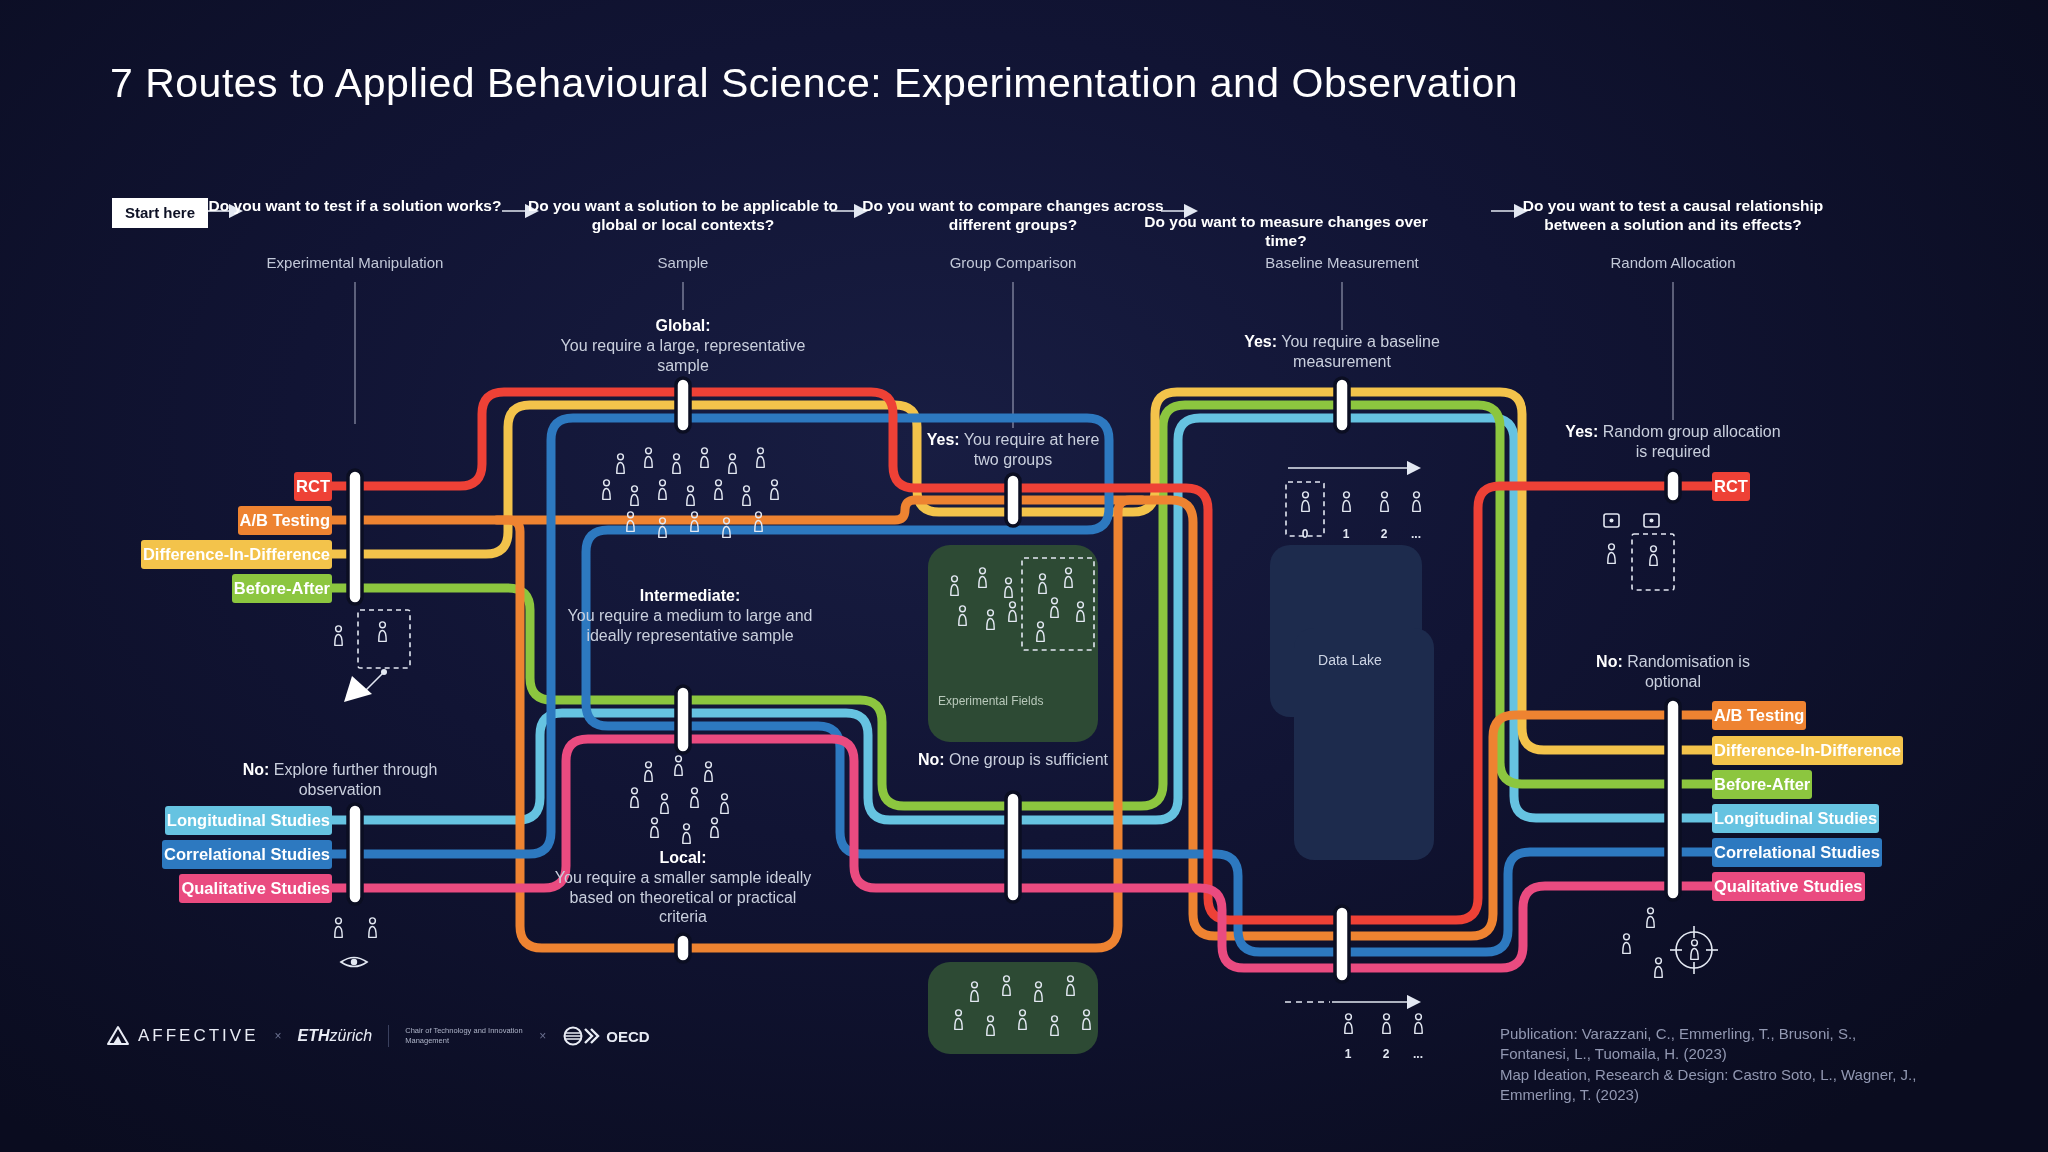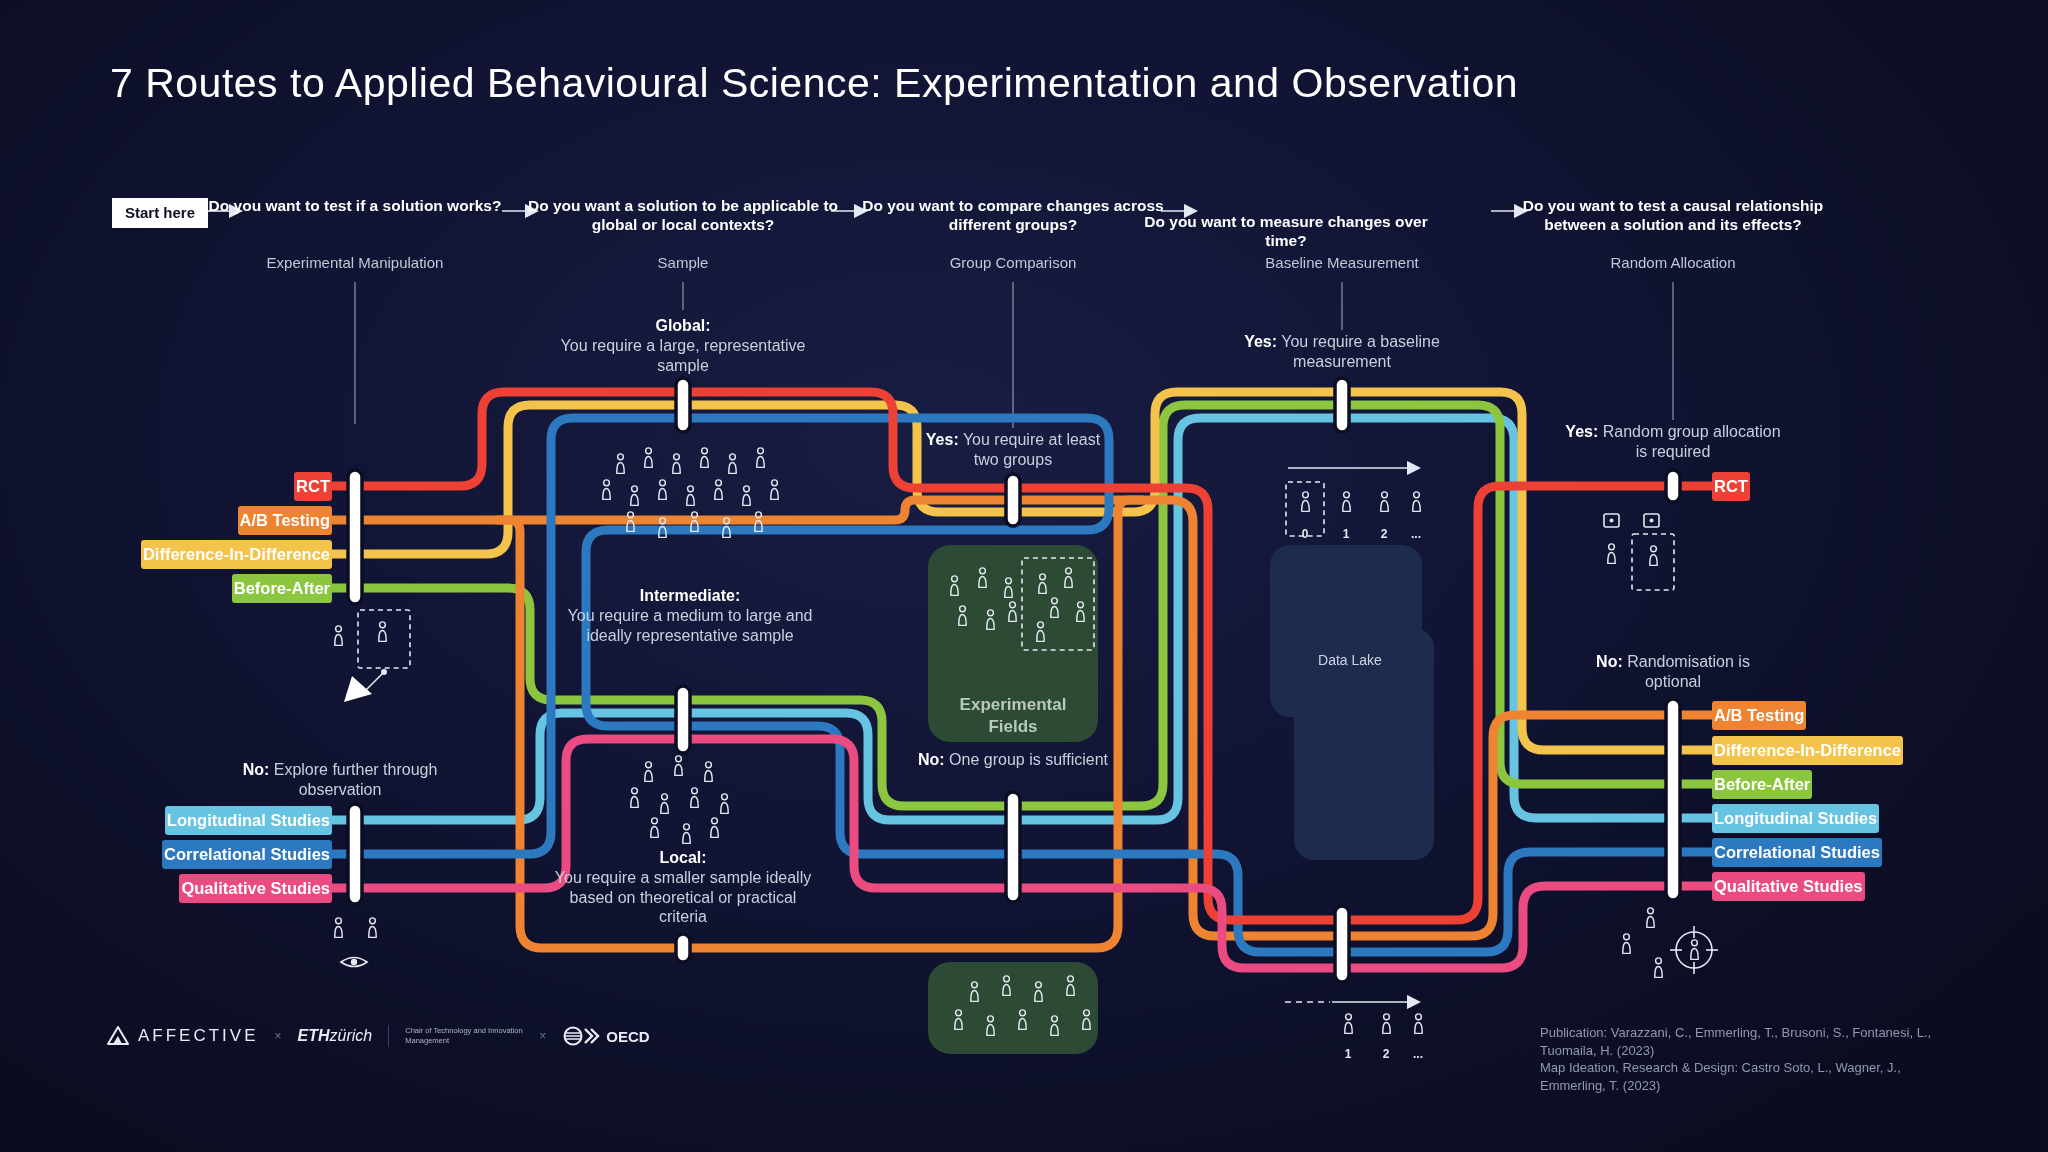--- a/index.html
+++ b/index.html
@@ -11,23 +11,23 @@
   .title{left:110px;top:60px;font-size:41px;font-weight:400;letter-spacing:.5px;}
   .start{left:112px;top:198px;width:96px;height:30px;background:#ffffff;color:#0d1024;
     font-size:15px;font-weight:700;text-align:center;line-height:30px;}
   .q{width:310px;text-align:center;font-size:15.5px;font-weight:700;line-height:1.25;}
   .sub{width:310px;text-align:center;font-size:15px;color:#c2c8d8;}
   .ann{text-align:center;font-size:16px;line-height:1.24;color:#c9cfdd;}
   .ann b{color:#ffffff;font-weight:700;}
   .ann .lead-block{display:block;color:#fff;font-weight:700;}
   .badge{height:29px;line-height:29px;padding:0 2px;border-radius:3px;font-size:16.5px;
     font-weight:700;color:#fff;white-space:nowrap;}
-  .boxlabel{text-align:center;font-size:17px;color:#b9c9bb;line-height:1.3;font-weight:bold;}
+  .boxlabel{text-align:left;font-size:12px;color:#b9c9bb;line-height:1.3;}
   .lakelabel{text-align:center;font-size:14px;color:#cdd4e4;}
-  .pub{font-size:13px;line-height:1.35;color:#9298b2;margin-left:40px;}
+  .pub{font-size:15px;line-height:1.35;color:#9298b2;}
   .footer{left:106px;top:1020px;display:flex;align-items:center;gap:16px;height:32px;}
   .aff{display:flex;align-items:center;gap:8px;font-size:17px;letter-spacing:3px;color:#e9ecf5;}
   .xsep{color:#6b7190;font-size:12px;}
   .eth{font-size:16px;color:#e9ecf5;font-style:italic;}
   .eth b{font-weight:700;}
   .vdiv{width:1px;height:22px;background:#3a405e;}
   .chair{width:118px;font-size:7.5px;line-height:1.3;color:#aeb4c8;}
   .oecd{display:flex;align-items:center;gap:4px;font-size:15px;font-weight:700;color:#e9ecf5;}
 </style>
 </head>
@@ -207,21 +207,21 @@
       <div class="abs q" style="left: 1131px; top: 196px; margin-top: 16px;">Do you want to measure changes over time?</div>
       <div class="abs sub" style="left: 1187px; top: 254px;">Baseline Measurement</div>
       <div class="abs q" style="left: 1518px; top: 196px;">Do you want to test a causal relationship between a solution and its effects?</div>
       <div class="abs sub" style="left: 1518px; top: 254px;">Random Allocation</div>
     </div>
 
   <div class="abs ann" style="left:220px;top:760px;width:240px"><b>No:</b><span> Explore further through observation</span></div>
   <div class="abs ann" style="left:558px;top:316px;width:250px"><span class="lead-block">Global:</span><span>You require a large, representative sample</span></div>
   <div class="abs ann" style="left:560px;top:586px;width:260px"><span class="lead-block">Intermediate:</span><span>You require a medium to large and ideally representative sample</span></div>
   <div class="abs ann" style="left:548px;top:848px;width:270px"><span class="lead-block">Local:</span><span>You require a smaller sample ideally based on theoretical or practical criteria</span></div>
-  <div class="abs ann" style="left:918px;top:430px;width:190px"><b>Yes:</b><span> You require at least two groups</span></div>
+  <div class="abs ann" style="left:918px;top:430px;width:190px"><b>Yes:</b><span> You require at here two groups</span></div>
   <div class="abs ann" style="left:918px;top:750px;width:190px"><b>No:</b><span> One group is sufficient</span></div>
   <div class="abs ann" style="left:1227px;top:332px;width:230px"><b>Yes:</b><span> You require a baseline measurement</span></div>
   <div class="abs ann" style="left:1563px;top:422px;width:220px"><b>Yes:</b><span> Random group allocation is required</span></div>
   <div class="abs ann" style="left:1573px;top:652px;width:200px"><b>No:</b><span> Randomisation is optional</span></div>
 
   <div class="abs boxlabel" style="left:938px;top:694px;width:150px">Experimental Fields</div>
   <div class="abs lakelabel" style="left:1270px;top:652px;width:160px">Data Lake</div>
 
   <div id="badges">
       <div class="abs badge" style="background: rgb(238, 65, 54); top: 471.5px; right: 1716px;">RCT</div>

